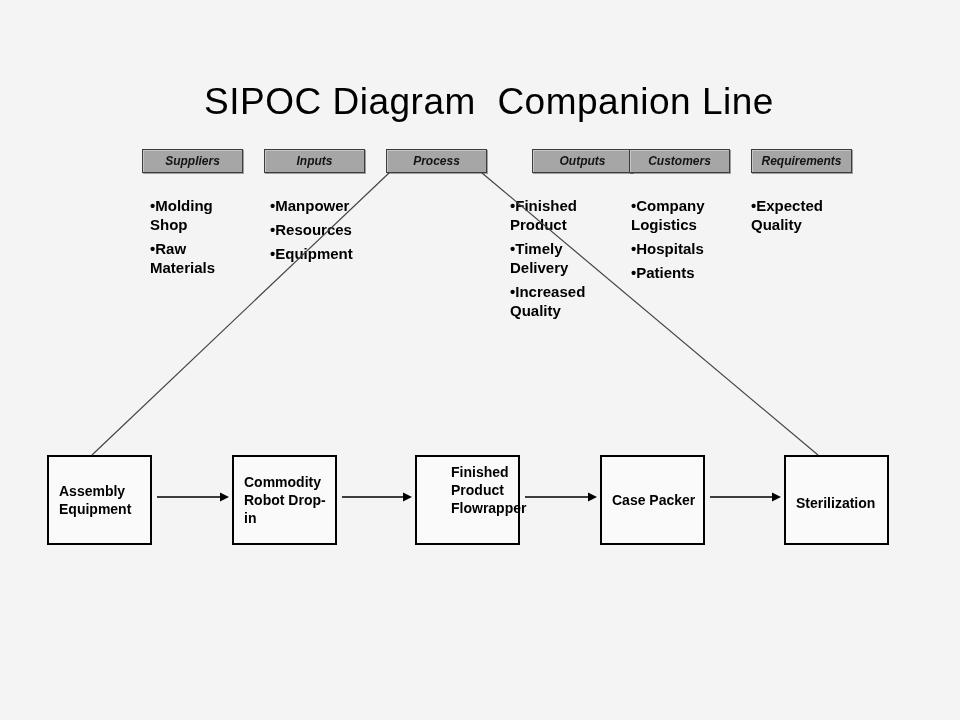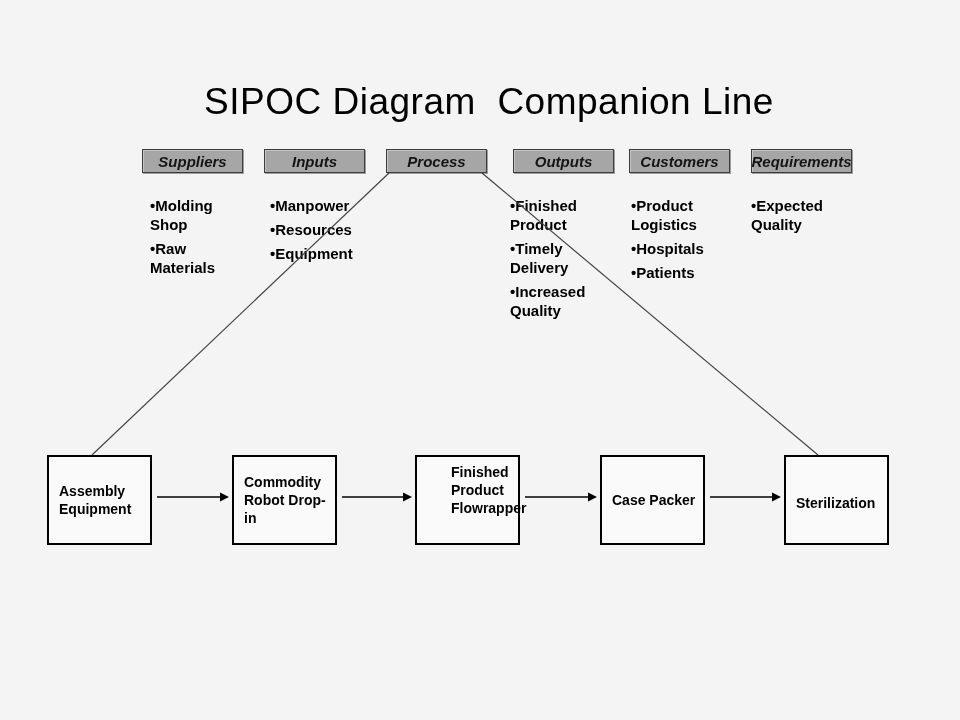--- a/index.html
+++ b/index.html
@@ -9,61 +9,61 @@
   html,body{margin:0;padding:0;}
   body{width:960px;height:720px;overflow:hidden;background:var(--bg);
        font-family:"Liberation Sans", sans-serif;color:var(--text);}
   .canvas{position:relative;width:960px;height:720px;background:var(--bg);overflow:hidden;}
   .title{position:absolute;top:72px;left:0;width:100%;margin:9px;text-align:center;
          font-size:37px;font-weight:400;letter-spacing:0.5px;white-space:pre;color:#000;}
   .hdr{position:absolute;top:149px;height:24px;width:101px;box-sizing:border-box;
        background:var(--header-fill);border:1px solid var(--header-border);
        box-shadow:1px 1px 0 rgba(0,0,0,0.35), inset 1px 1px 0 rgba(255,255,255,0.35);
        display:flex;align-items:center;justify-content:center;
-       font-style:italic;font-weight:bold;font-size:15px;color:#141414;}
+       font-style:italic;font-weight:bold;font-size:12px;color:#141414;}
   .col{position:absolute;top:196px;font-weight:bold;font-size:15px;line-height:19px;}
   .col .item{margin:0 0 5px 0;}
   .pbox{position:absolute;top:455px;width:105px;height:90px;box-sizing:border-box;
         background:var(--box-fill);border:2px solid var(--box-border);
         font-weight:bold;font-size:14px;line-height:18px;
         padding:0 6px 0 10px;display:flex;flex-direction:column;justify-content:center;}
   .pbox.va-top{justify-content:flex-start;padding-top:6px;padding-left:34px;}
   .pbox.va-upper{justify-content:flex-start;padding-top:37px;}
   .connector-layer{position:absolute;left:0;top:0;width:960px;height:720px;pointer-events:none;}
 </style>
 </head>
 <body>
 
 <div class="canvas">
   <h1 class="title">SIPOC Diagram  Companion Line</h1>
   <div id="headers">
       <div class="hdr" style="left: 142px;">Suppliers</div>
       <div class="hdr" style="left: 264px;">Inputs</div>
       <div class="hdr" style="left: 386px;">Process</div>
-      <div class="hdr" style="left: 513px;">Outputs</div>
+      <div class="hdr" style="left: 532px;">Outputs</div>
       <div class="hdr" style="left: 629px;">Customers</div>
       <div class="hdr" style="left: 751px;">Requirements</div>
     </div>
   <div id="columns">
       <div class="col" style="left: 150px; width: 92px;">
         <div class="item">•Molding Shop</div>
         <div class="item">•Raw Materials</div>
       </div>
       <div class="col" style="left: 270px; width: 96px;">
         <div class="item">•Manpower</div>
         <div class="item">•Resources</div>
         <div class="item">•Equipment</div>
       </div>
       <div class="col" style="left: 510px; width: 95px;">
         <div class="item">•Finished Product</div>
         <div class="item">•Timely Delivery</div>
         <div class="item">•Increased Quality</div>
       </div>
       <div class="col" style="left: 631px; width: 100px;">
-        <div class="item">•Product Logistics</div>
+        <div class="item">•Company Logistics</div>
         <div class="item">•Hospitals</div>
         <div class="item">•Patients</div>
       </div>
       <div class="col" style="left: 751px; width: 108px;">
         <div class="item">•Expected Quality</div>
       </div>
     </div>
   <div id="flow">
       <div class="pbox" style="left: 47px;">Assembly Equipment</div>
       <div class="pbox" style="left: 232px;">Commodity Robot Drop-in</div>

